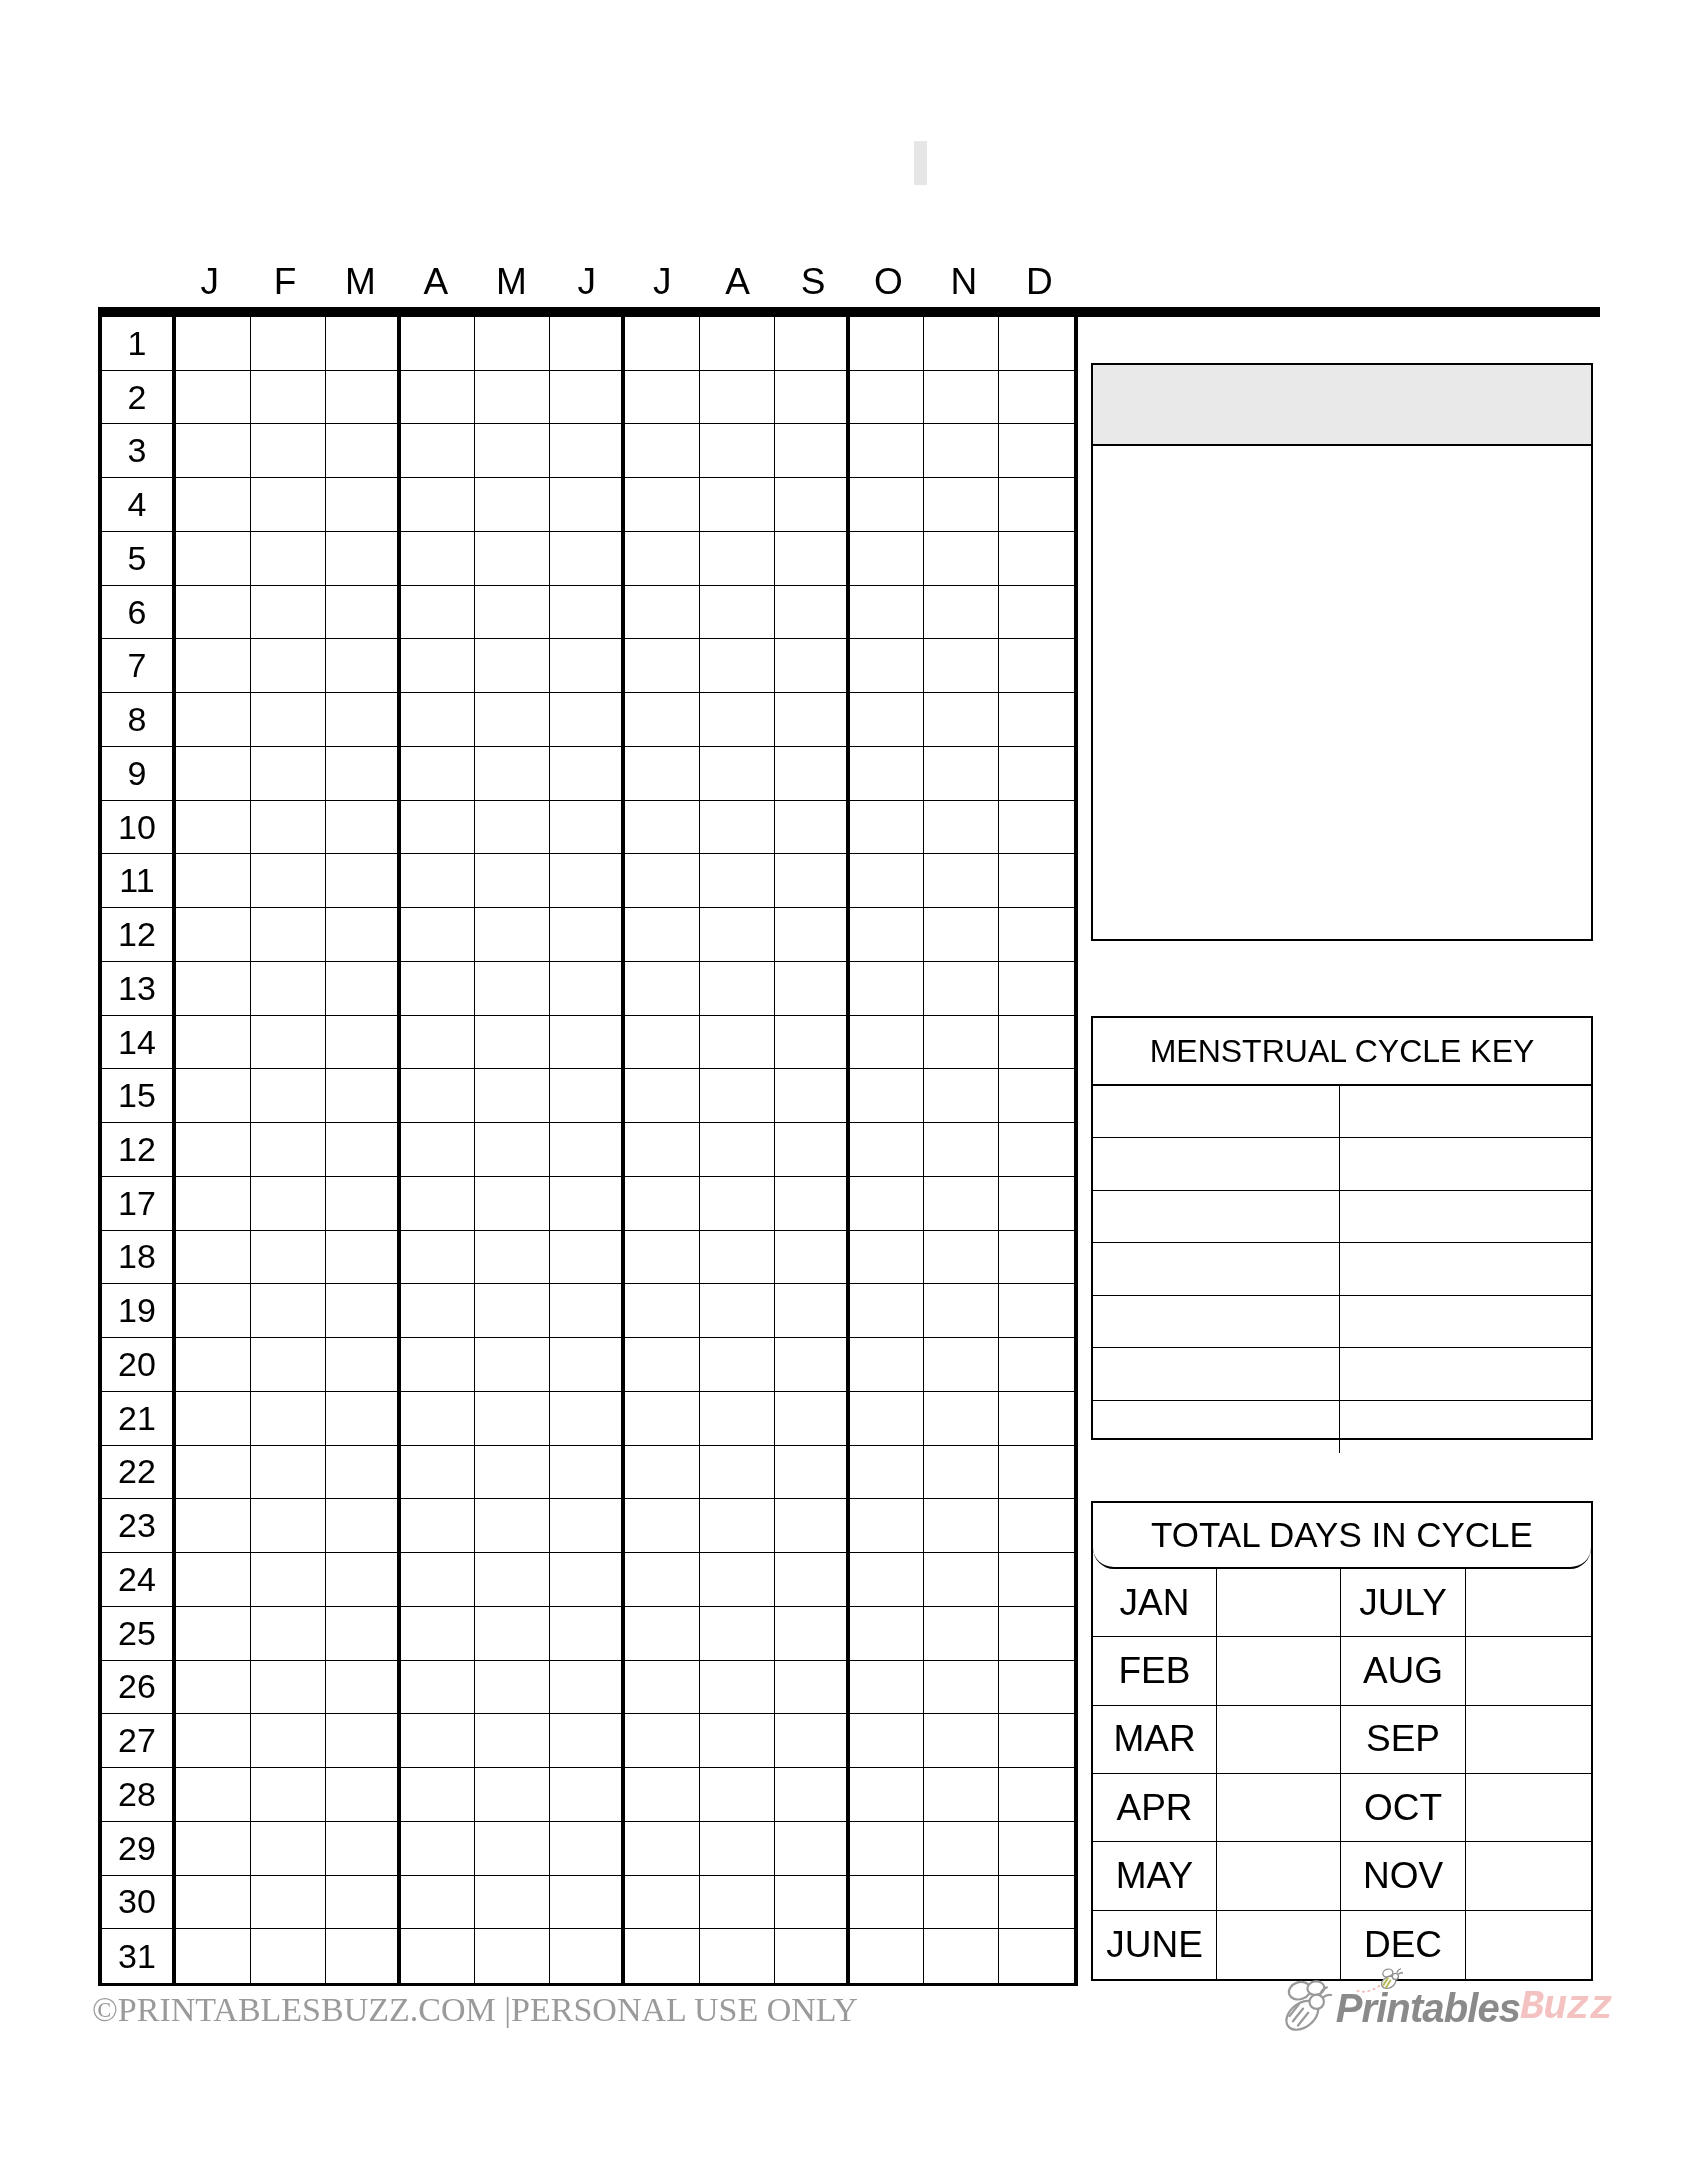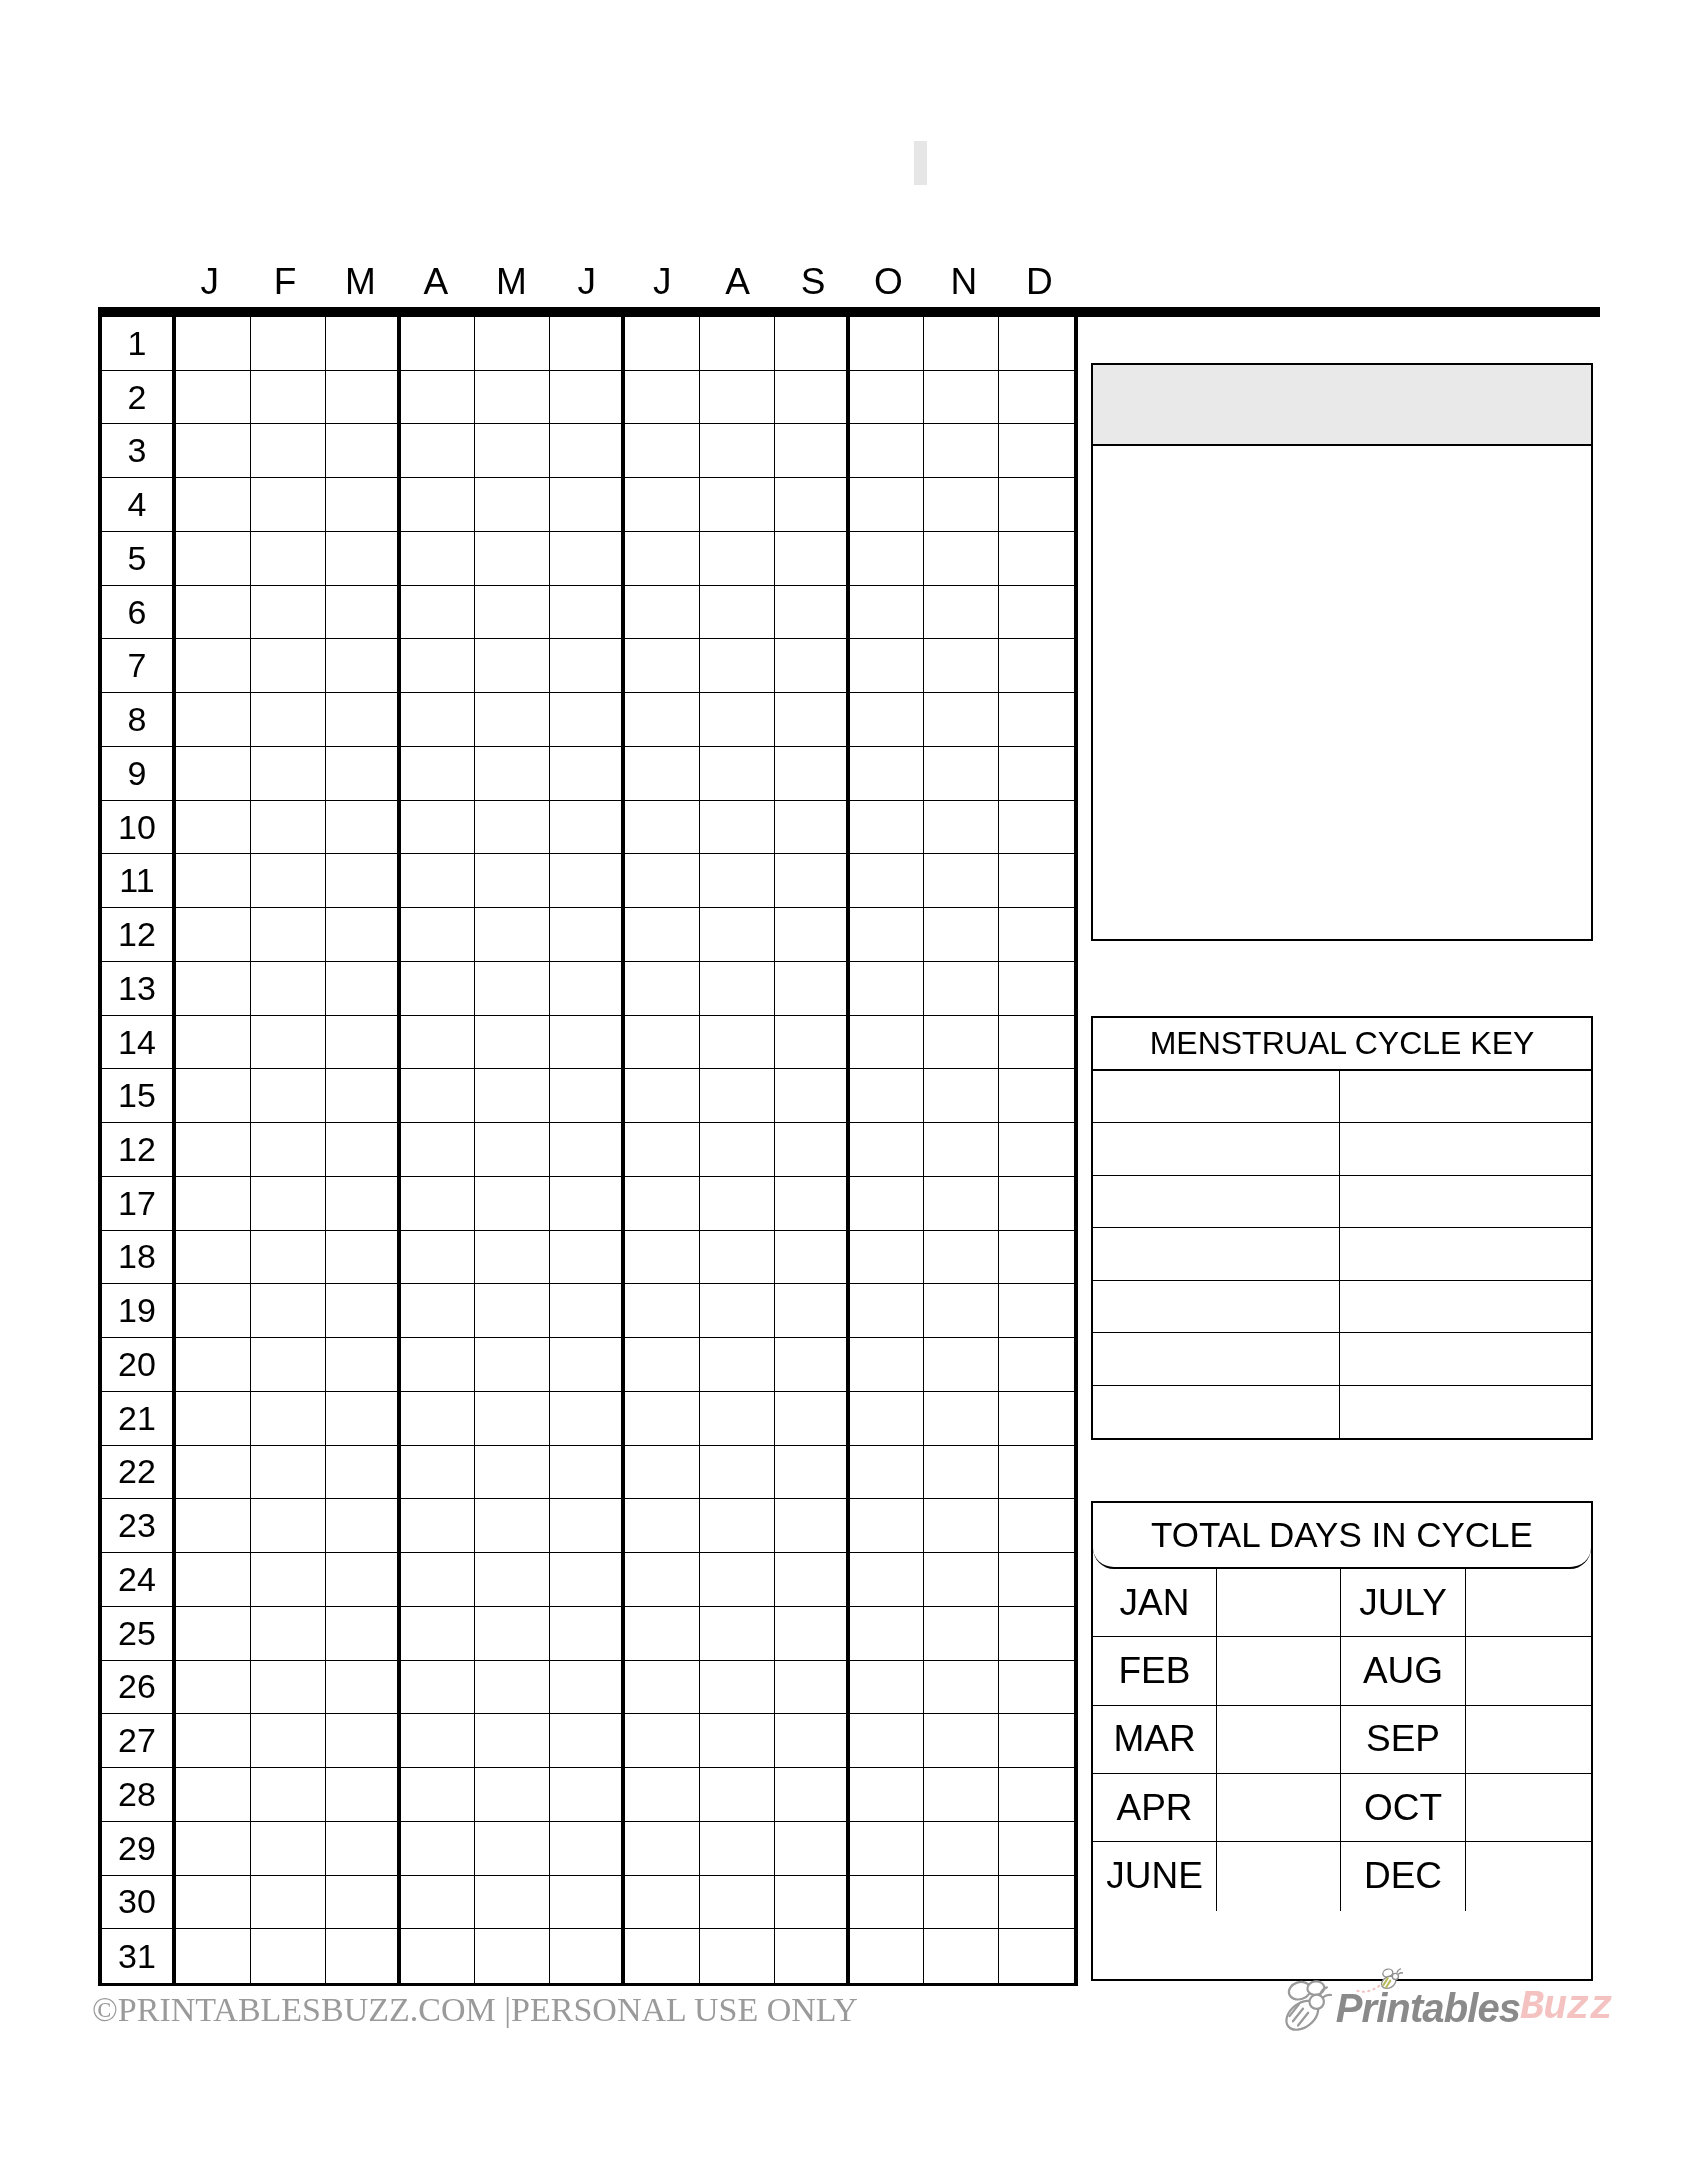--- a/index.html
+++ b/index.html
@@ -34,21 +34,21 @@
   .cell.endcol{border-right:none;}
   .cell.lastrow{border-bottom:none;}
 
   
   .notes{position:absolute;left:1091px;top:363px;width:502px;height:578px;
          box-sizing:border-box;border:2.6px solid #000;background:#fff;}
   .notes-header{height:81px;border-bottom:2.6px solid #000;box-sizing:border-box;}
 
   .key{position:absolute;left:1091px;top:1016px;width:502px;height:424px;
        box-sizing:border-box;border:2.6px solid #000;}
-  .key-title{height:53px;box-sizing:border-box;border-bottom:2.6px solid #000;
+  .key-title{height:68px;box-sizing:border-box;border-bottom:2.6px solid #000;
              display:flex;align-items:center;justify-content:center;font-size:32px;}
   .key-body{display:grid;grid-template-rows:repeat(7,1fr);height:calc(100% - 53px);}
   .key-row{display:grid;grid-template-columns:247px 1fr;box-sizing:border-box;
            border-bottom:1.7px solid #000;}
   .key-row:last-child{border-bottom:none;}
   .key-row .kc-left{box-sizing:border-box;border-right:1.7px solid #000;}
 
   .days{position:absolute;left:1091px;top:1501px;width:502px;height:480px;
         box-sizing:border-box;border:2.6px solid #000;}
   .days-title{height:66px;box-sizing:border-box;border-bottom:2.6px solid #000;
@@ -557,20 +557,26 @@
         <div class="days-row">
           <div>MAR</div>
           <div></div>
           <div>SEP</div>
           <div></div>
         </div>
         <div class="days-row">
           <div>APR</div>
           <div></div>
           <div>OCT</div>
+          <div></div>
+        </div>
+        <div class="days-row">
+          <div>MAY</div>
+          <div></div>
+          <div>NOV</div>
           <div></div>
         </div>
         <div class="days-row">
           <div>JUNE</div>
           <div></div>
           <div>DEC</div>
           <div></div>
         </div>
       </div>
   </div>

